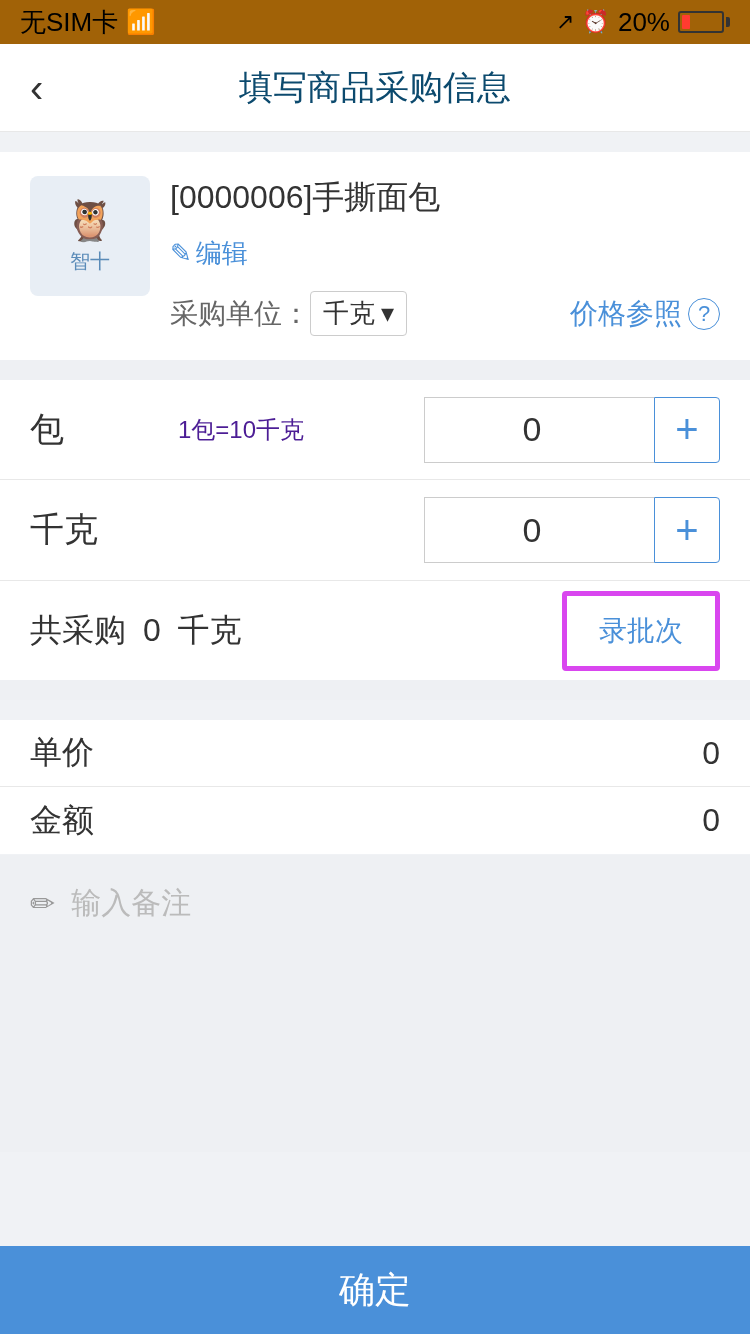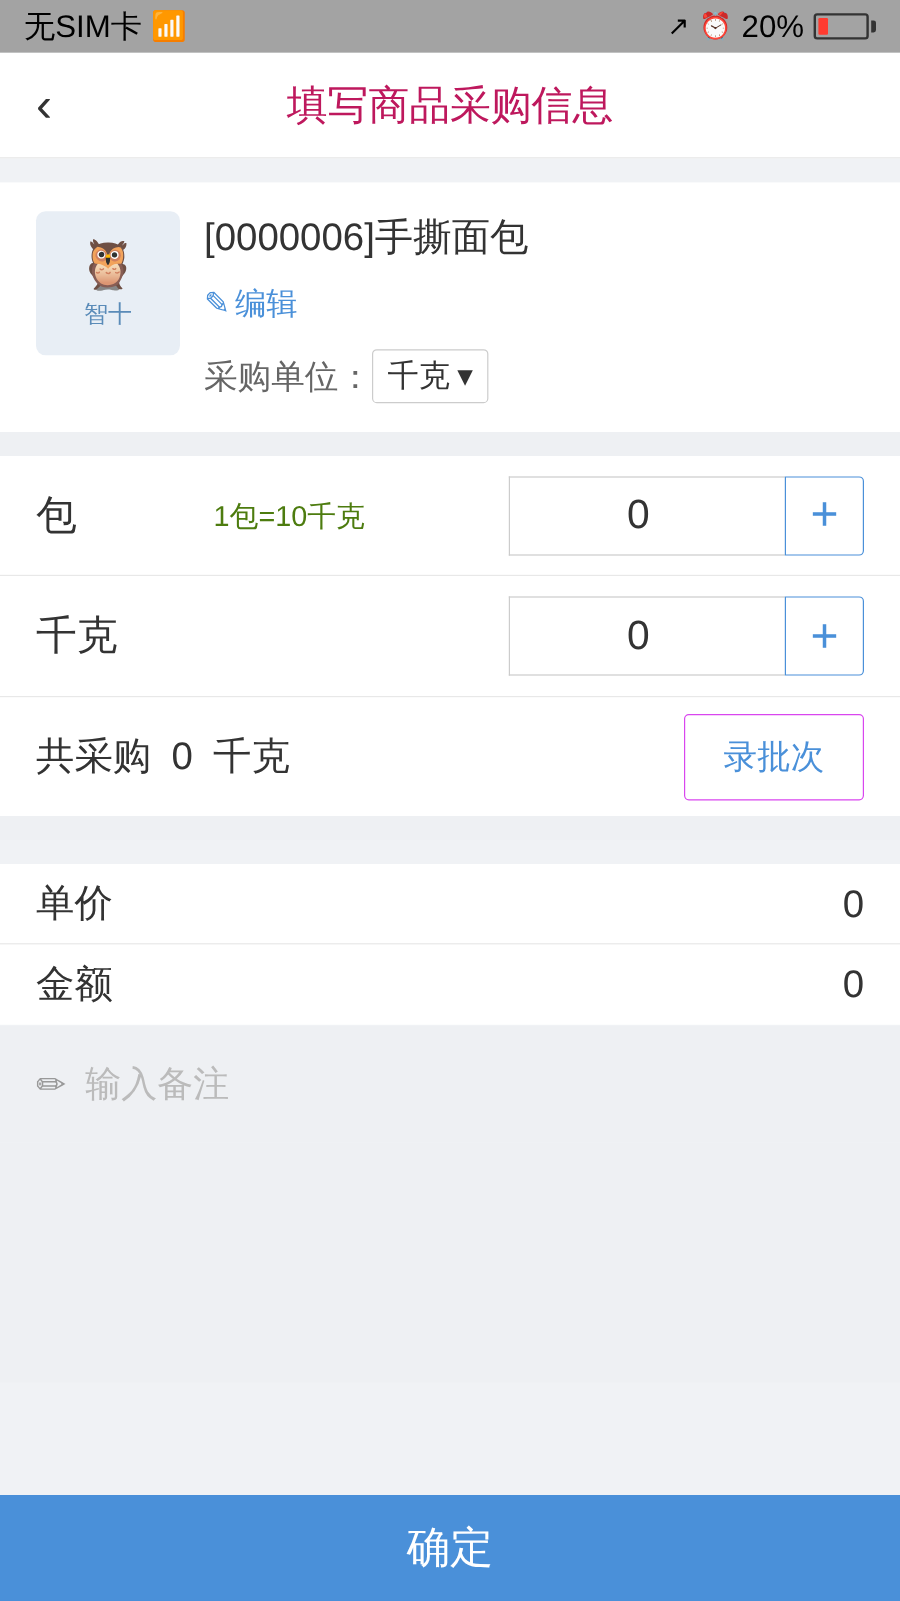--- a/index.html
+++ b/index.html
@@ -10,21 +10,21 @@
       font-family: -apple-system, 'PingFang SC', 'Helvetica Neue', Arial, sans-serif;
       background: #f0f2f5;
       font-size: 32px;
       color: #333;
     }
 
     
     .status-bar {
       width: 750px;
       height: 44px;
-      background: #a3a3a3;
+      background: #a16207;
       display: flex;
       align-items: center;
       justify-content: space-between;
       padding: 0 20px;
       font-size: 28px;
       color: #000;
     }
     .status-left {
       display: flex;
       align-items: center;
@@ -88,21 +88,21 @@
       color: #333;
       cursor: pointer;
       line-height: 1;
     }
     .nav-title {
       position: absolute;
       left: 50%;
       transform: translateX(-50%);
       font-size: 34px;
       font-weight: 500;
-      color: #be185d;
+      color: #0c4a6e;
     }
 
     
     .product-card {
       background: #fff;
       margin-top: 20px;
       padding: 24px 30px;
       display: flex;
       align-items: flex-start;
       gap: 20px;
@@ -208,21 +208,21 @@
     .input-row:last-child {
       border-bottom: none;
     }
     .input-label {
       font-size: 34px;
       color: #333;
       min-width: 120px;
     }
     .input-sublabel {
       font-size: 24px;
-      color: #4d7c0f;
+      color: #4c1d95;
       margin-left: 8px;
     }
     .input-spacer { flex: 1; }
     .qty-input-wrap {
       display: flex;
       align-items: center;
       gap: 0;
     }
     .qty-input {
       width: 230px;
@@ -257,21 +257,21 @@
       padding: 0 30px;
       height: 100px;
       border-top: 1px solid #e8e8e8;
     }
     .total-label {
       font-size: 32px;
       color: #333;
       flex: 1;
     }
     .record-batch-btn {
-      border: 1px solid #d946ef;
+      border: 5px solid #d946ef;
       color: #4a90d9;
       background: #fff;
       padding: 16px 32px;
       font-size: 28px;
       border-radius: 4px;
       cursor: pointer;
     }
 
     
     .price-section {
@@ -393,20 +393,24 @@
         </span>
       </div>
       <div class="product-unit-row">
         <div style="display:flex;align-items:center;">
           <span class="unit-label">采购单位：</span>
           <div class="unit-select">
             <span>千克</span>
             <span>▾</span>
           </div>
         </div>
+        <div class="price-ref">
+          <span>价格参照</span>
+          <span style="border:1px solid #4a90d9;border-radius:50%;width:32px;height:32px;display:inline-flex;align-items:center;justify-content:center;font-size:22px;">?</span>
+        </div>
       </div>
     </div>
   </div>
 
   <div class="section-divider"></div>
 
   <div class="input-section">
 
     <div class="input-row">
       <span class="input-label">包</span>

